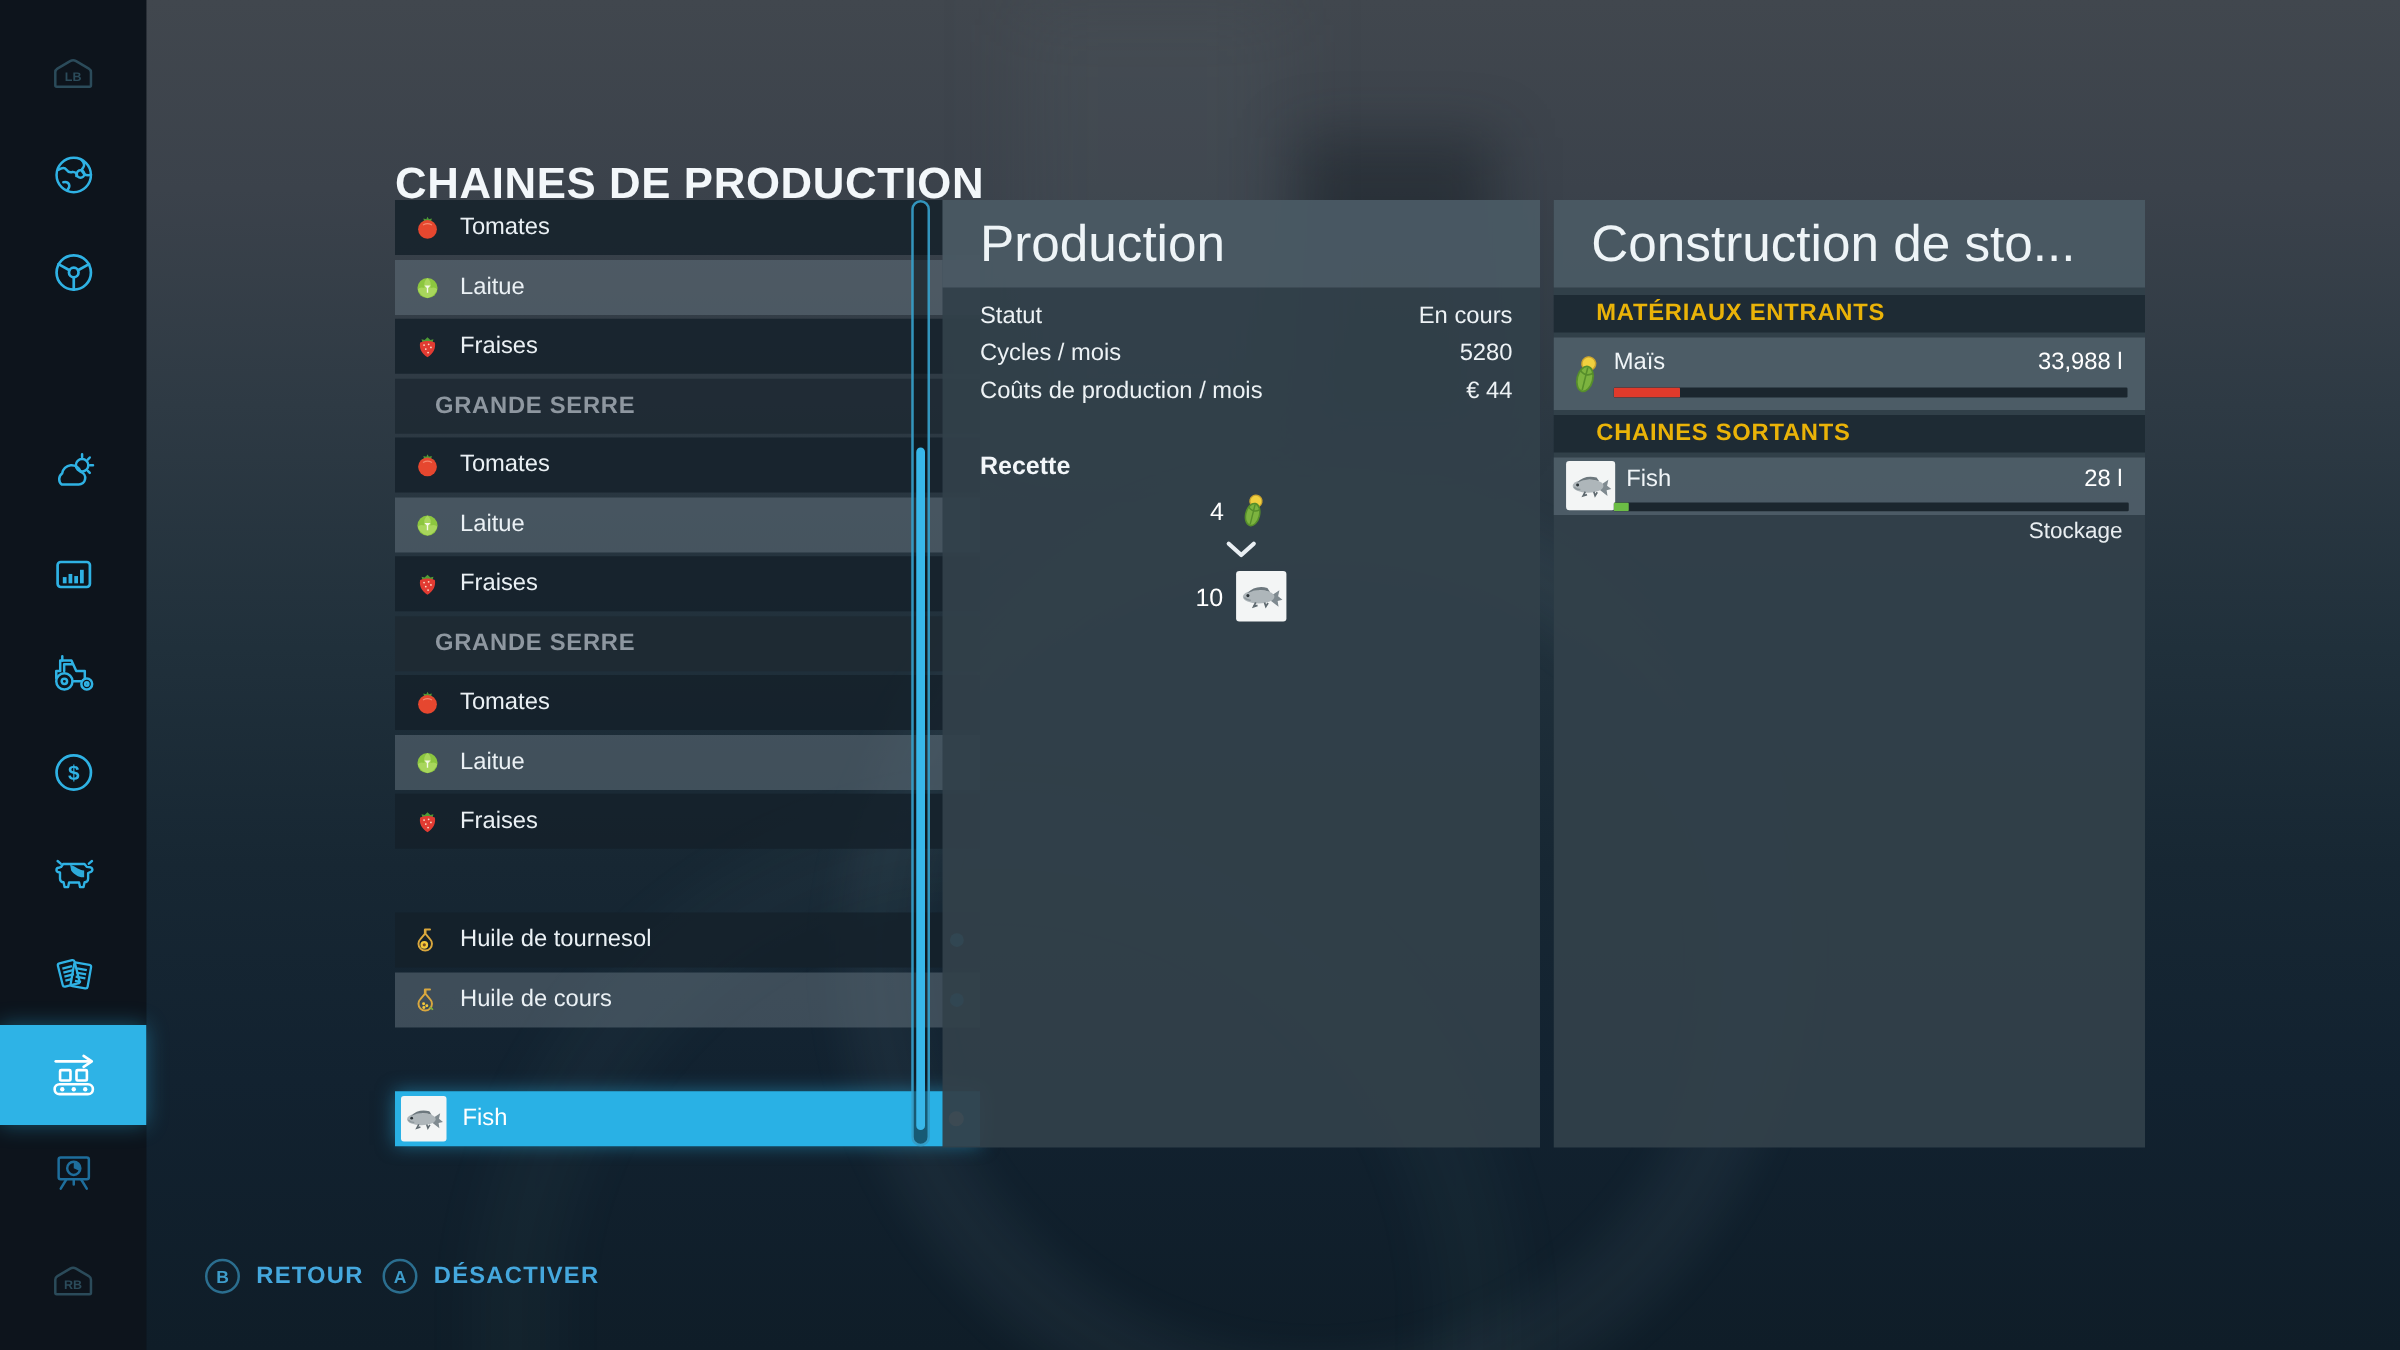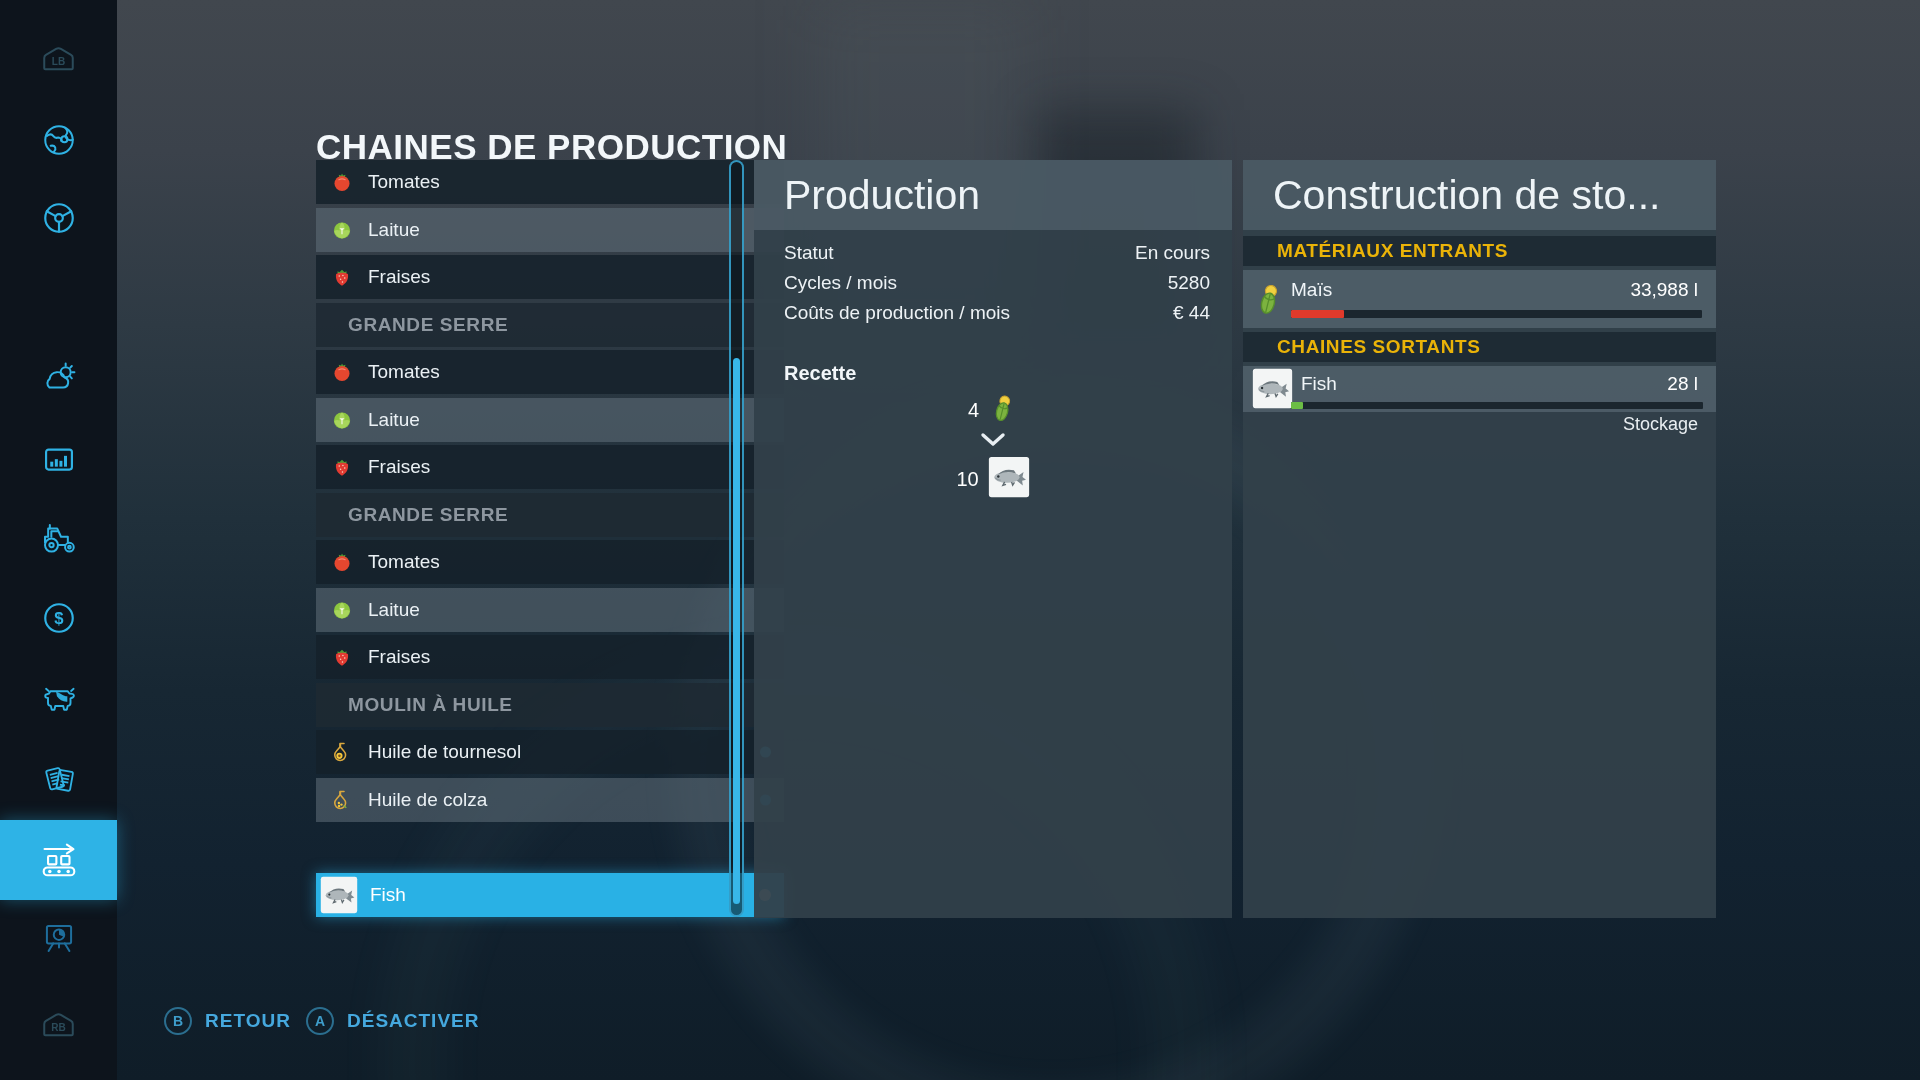--- a/index.html
+++ b/index.html
@@ -332,23 +332,20 @@
             <circle cx="9" cy="11" r=".8"></circle>
             <circle cx="13" cy="10.3" r=".8"></circle>
             <circle cx="15" cy="13" r=".8"></circle>
             <circle cx="10.5" cy="14.5" r=".8"></circle>
             <circle cx="12.5" cy="17.5" r=".8"></circle>
           </g>
         </svg>
       </span>
       <span class="lbl">Fraises</span>
     </div>
-    <div class="list-row row-header" style="top: 522.5px;">
-      <span class="h-lbl">MOULIN À HUILE</span>
-    </div>
     <div class="list-row row-dark" style="top: 570px;">
       <span class="ic">
         <svg width="22" height="22" viewBox="0 0 24 24">
           <path d="M9.8 2.8 h4.4 M10.3 3 v3.6 l3.9 4.6 a5.9 5.9 0 1 1 -8.4 0 l3.9 -4.6 V3" fill="none" stroke="#d9a73e" stroke-width="1.7" stroke-linecap="round" stroke-linejoin="round"></path>
           <circle cx="9.2" cy="16.2" r="3.4" fill="#f4c83a"></circle>
           <circle cx="9.2" cy="16.2" r="1.4" fill="#7a4d20"></circle>
         </svg>
       </span>
       <span class="lbl">Huile de tournesol</span>
       <span class="dot dot-cyan"></span>
@@ -358,21 +355,21 @@
         <svg width="22" height="22" viewBox="0 0 24 24">
           <path d="M9.8 2.8 h4.4 M10.3 3 v3.6 l3.9 4.6 a5.9 5.9 0 1 1 -8.4 0 l3.9 -4.6 V3" fill="none" stroke="#d9a73e" stroke-width="1.7" stroke-linecap="round" stroke-linejoin="round"></path>
           <g fill="#f4c83a">
             <circle cx="8.6" cy="15.2" r="1.3"></circle>
             <circle cx="11.4" cy="17" r="1.3"></circle>
             <circle cx="8.8" cy="18.6" r="1.3"></circle>
           </g>
           <path d="M13.5 18.5 q2.5 .2 3 2.2" stroke="#7fb13c" stroke-width="1.4" fill="none"></path>
         </svg>
       </span>
-      <span class="lbl">Huile de colza</span>
+      <span class="lbl">Huile de cours</span>
       <span class="dot dot-cyan"></span>
     </div>
     <div class="list-row row-selected" style="top: 712.5px;">
       <span class="ic big">
         <svg width="38" height="38" viewBox="0 0 24 24">
           <rect x=".5" y=".5" width="23" height="23" rx="1.5" fill="#f3f5f5"></rect>
           <path d="M16.5 11.8 l3.8 -2.6 -.6 2.8 2 1.6 -2.2 .6 .4 2.6 -3.4 -2.6 z" fill="#7f8a90"></path>
           <ellipse cx="10.8" cy="12.2" rx="7.2" ry="3.1" fill="#aeb6ba"></ellipse>
           <path d="M5.6 10.6 q5 -2.6 10.4 -.6 l-1.2 -1.8 q-5.6 -1.4 -9.2 2.4 z" fill="#6d787e"></path>
           <path d="M9.5 14.8 l-1 2 1.8 -.6 M13.5 14.9 l.6 1.8 1 -1.6" stroke="#5f6a70" stroke-width=".8" fill="none"></path>

